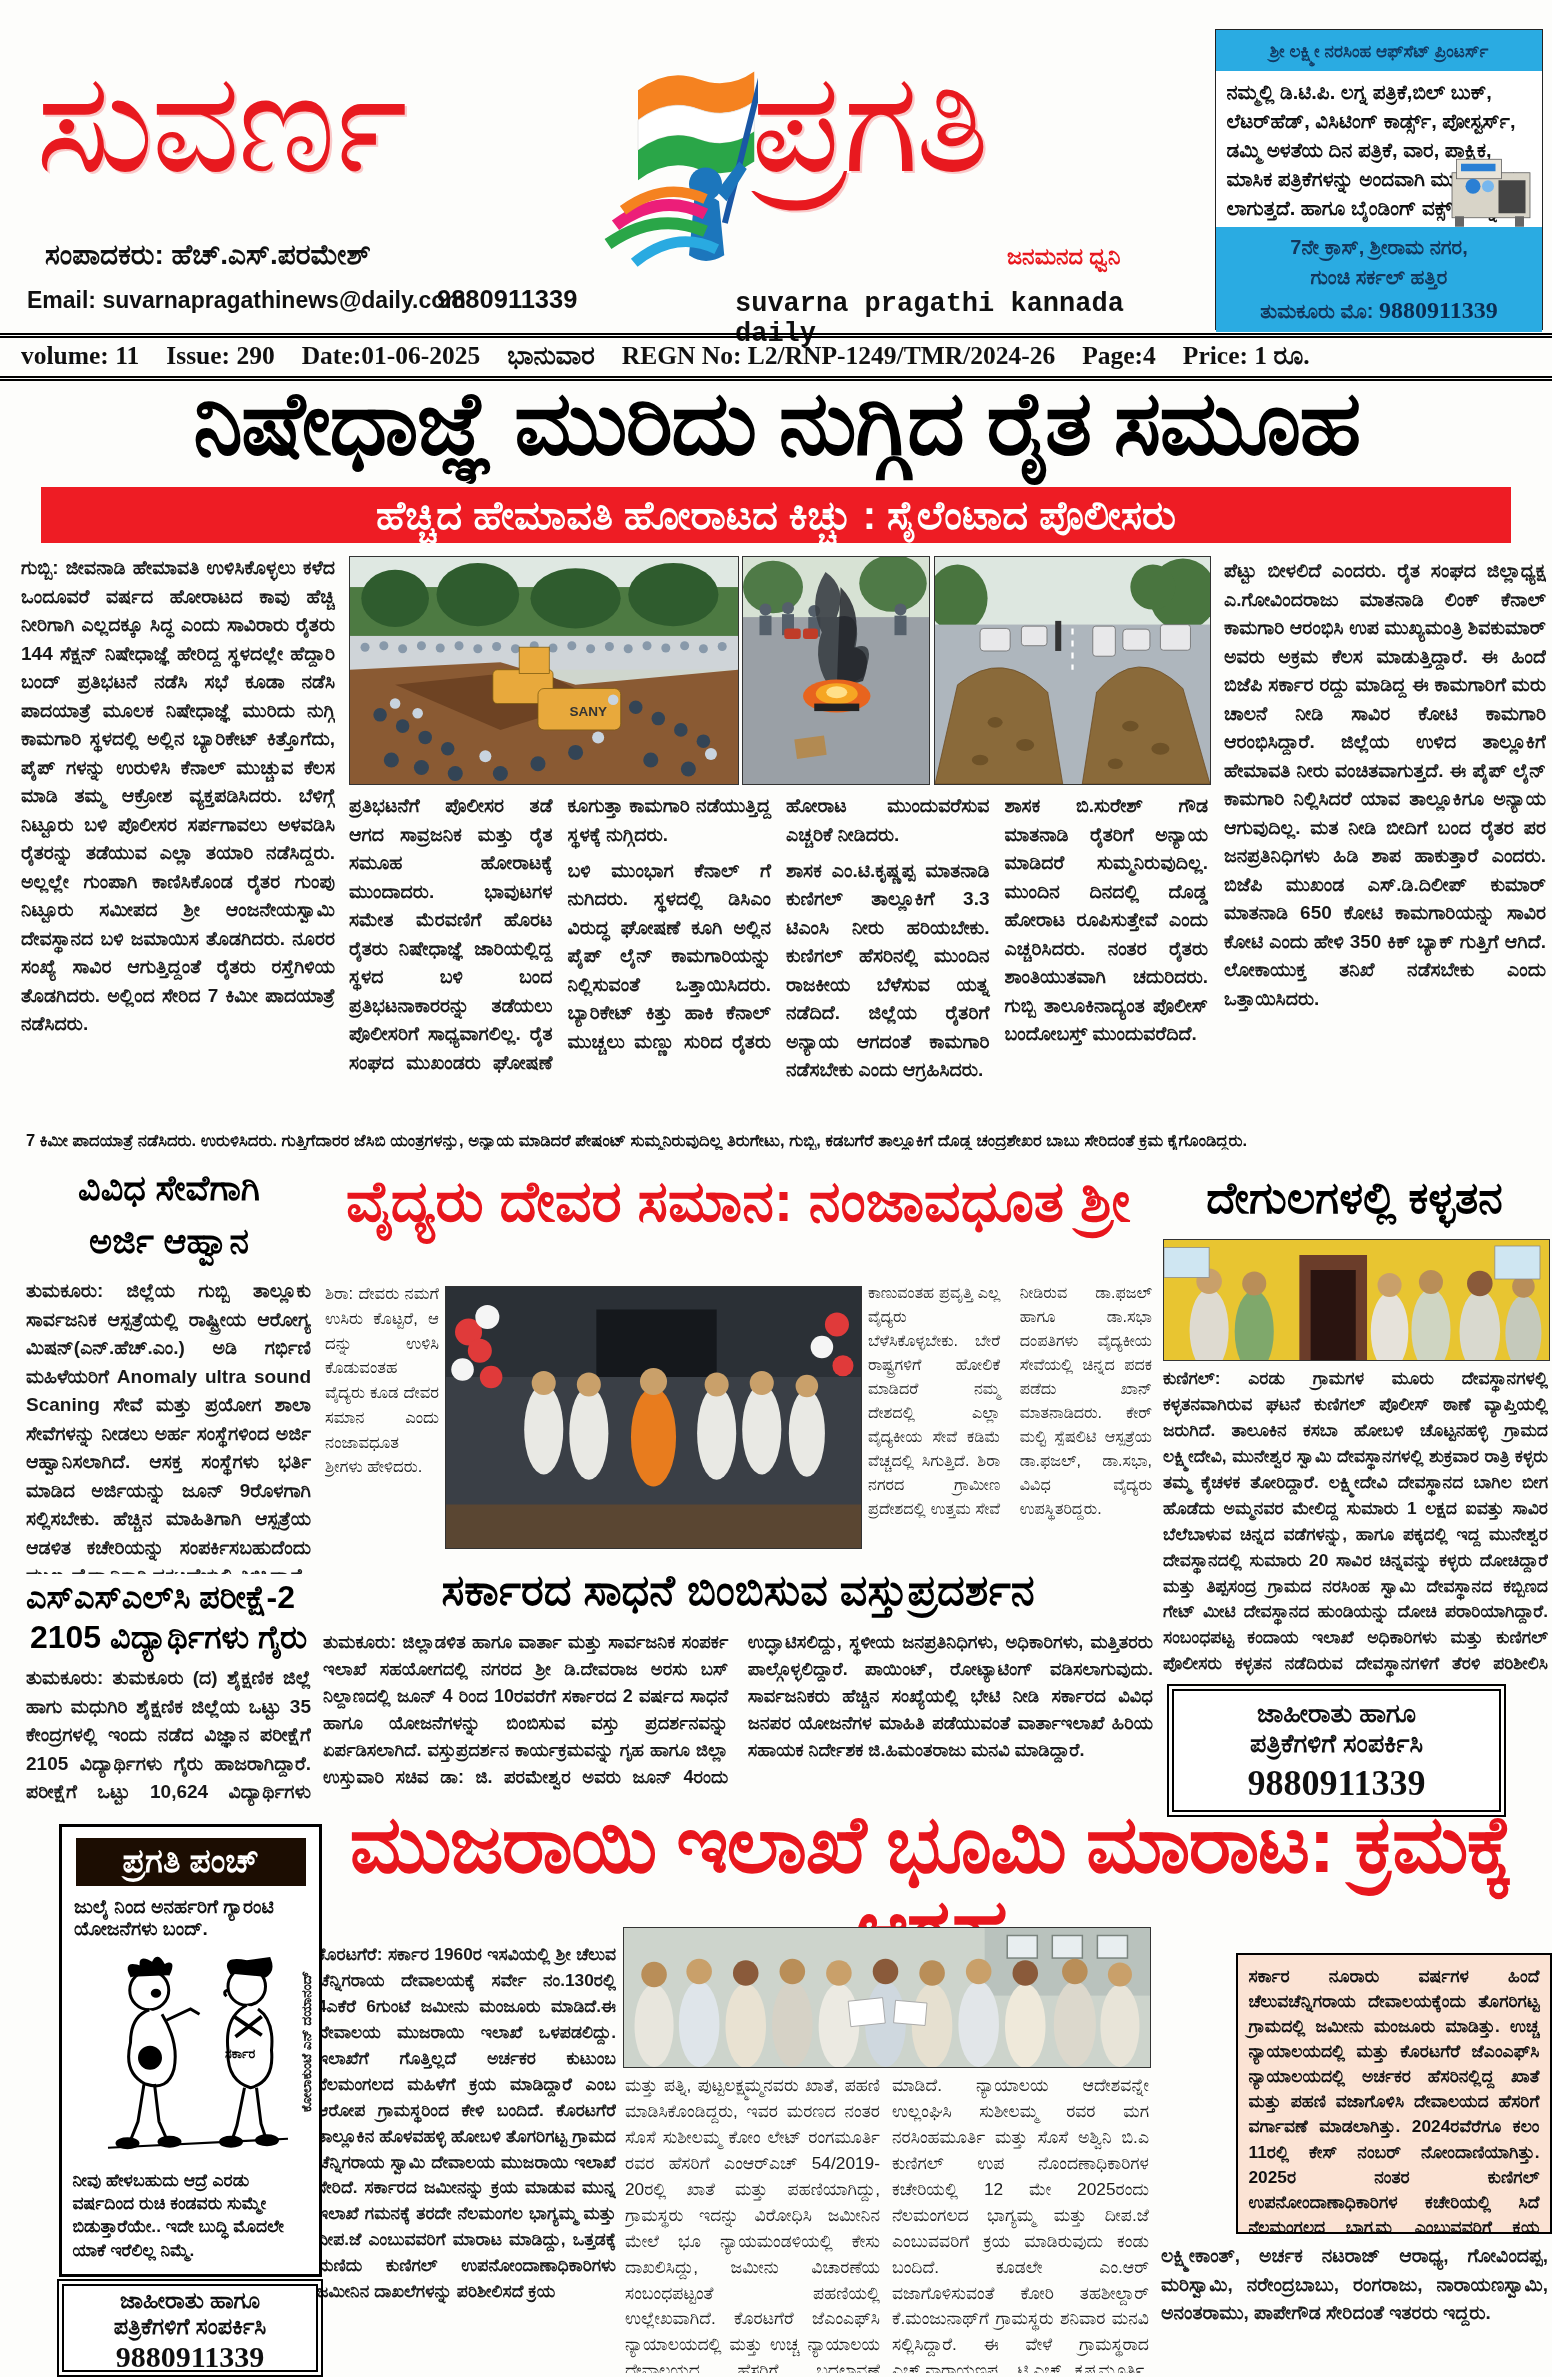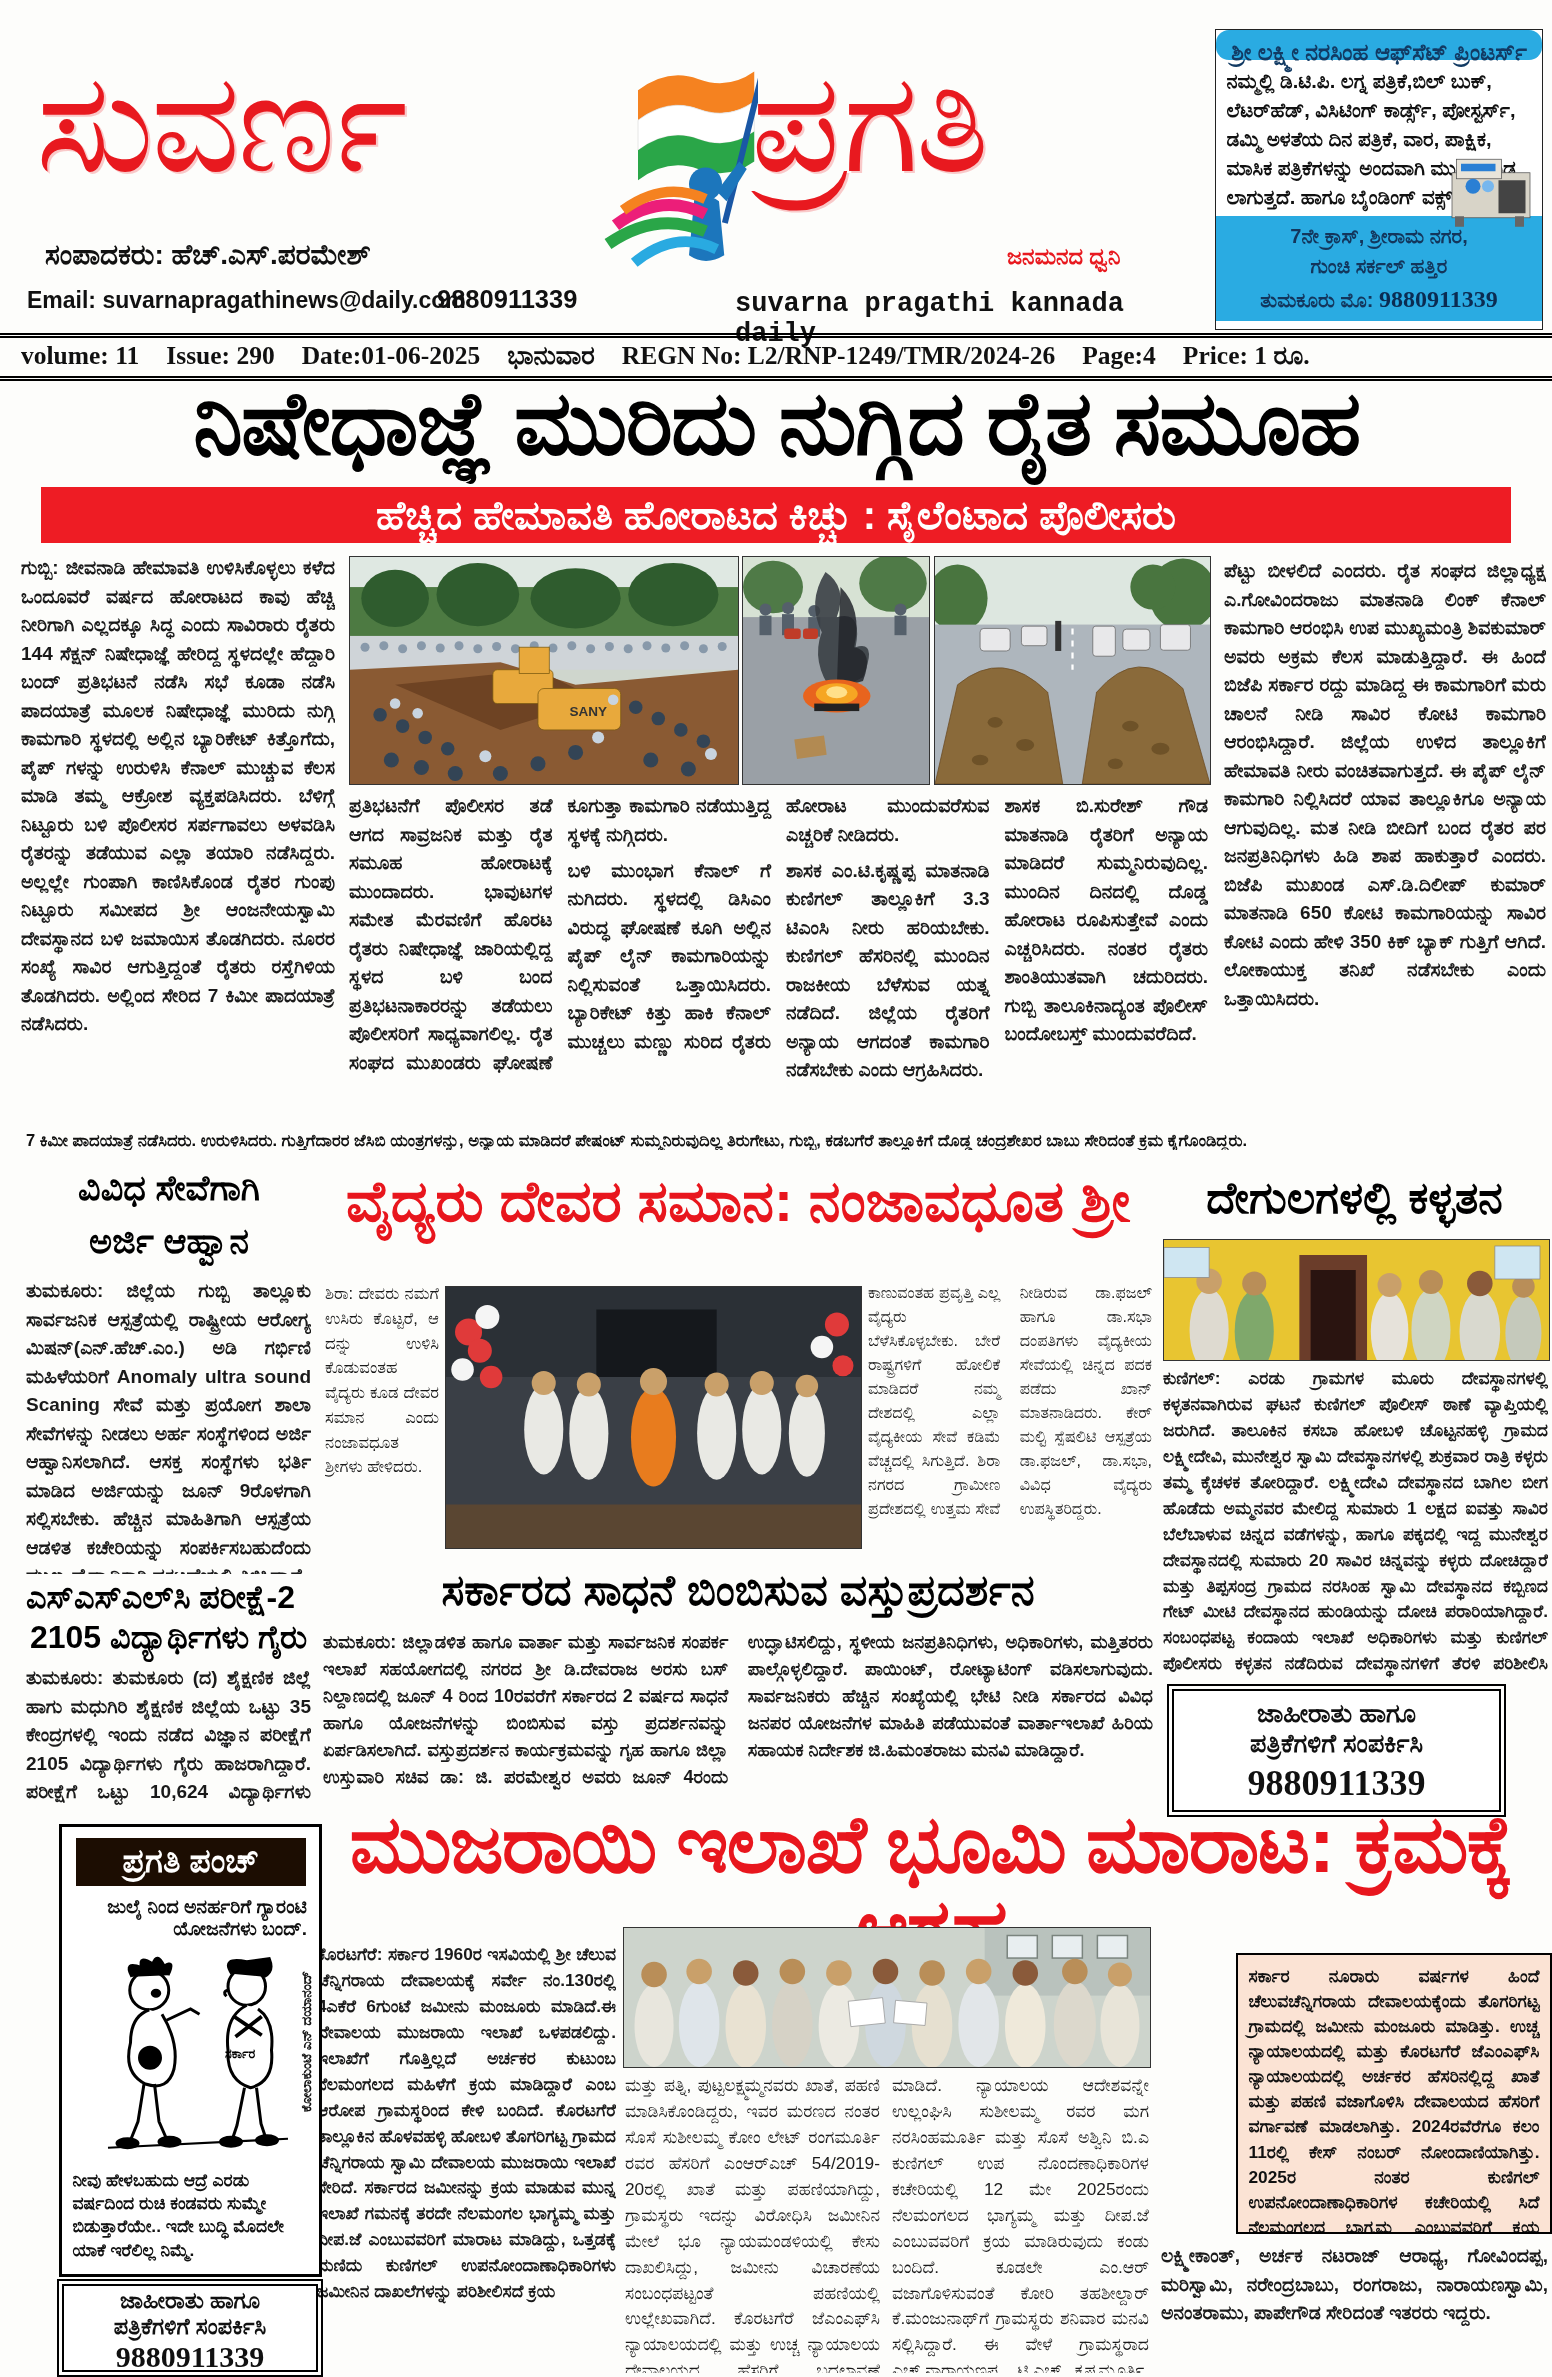--- a/index.html
+++ b/index.html
@@ -8,42 +8,42 @@
   
   .mast-title{font-weight:normal;color:#e8191f;text-shadow:2.3px 2.3px 0 #f9c9c9;letter-spacing:-3px;}
   .tagline{color:#e8191f;font-weight:bold;}
   .editor{font-weight:bold;font-size:28px;}
   .emailrow{font-weight:bold;font-size:23px;font-family:"Liberation Sans",sans-serif;}
   .phone-big{font-weight:bold;font-size:25.5px;}
   .engname{font-family:"Liberation Serif",serif;font-weight:bold;font-size:27px;}
   
   .adbox{border:1.5px solid #222;background:#fff;}
   .adbox .bar{background:#2aabe2;color:#13365c;font-weight:bold;text-align:center;}
-  .adbox .bar.top{font-size:23px;line-height:44px;height:30px;color:#123a63;border-radius:13px;}
+  .adbox .bar.top{font-size:17px;line-height:44px;height:41px;color:#123a63;}
   .adbox .body-t{font-weight:bold;font-size:20px;line-height:1.45;padding:7.5px 9px 3px 10.5px;}
   .adbox .bar.bot{font-size:20px;line-height:1.5;padding:4.5px 0;}
   .adbox .bar.bot .ph{font-family:"Liberation Serif",serif;font-size:24px;color:#0b2c52;}
   
   #infobar{border-top:5.3px double #000;border-bottom:5.3px double #000;display:flex;align-items:center;gap:27px;padding:3px 21px 4.5px 21px;font-family:"Liberation Serif",serif;font-weight:bold;font-size:25.5px;}
   
   .h-main{font-weight:bold;letter-spacing:-1.5px;font-size:89px;line-height:1.0;text-align:center;color:#000;}
   .redband{background:#ee1c24;color:#fff;font-weight:bold;font-size:40px;text-align:center;line-height:56px;}
   .h-red{color:#e8161d;font-weight:bold;}
   .h-blk{color:#000;font-weight:bold;}
   
   .coltxt{font-size:19px;line-height:1.5;text-align:justify;font-weight:bold;color:#1a1a1a;word-break:break-word;}
   .coltxt.light{font-weight:normal;}
   .cols4{column-count:4;column-gap:15px;}
   .cols2{column-count:2;column-gap:19.5px;}
   .photo{border:0.8px solid #333;overflow:hidden;background:#cfd6cd;}
   .strip{font-size:16.5px;font-weight:bold;white-space:nowrap;overflow:hidden;}
   
   #cartoon{border:3px solid #000;background:#fff;}
   #cartoon .cbar{background:#1c0d02;color:#fff;font-weight:bold;font-size:33px;text-align:center;margin:10.5px 13.5px 6px 13.5px;padding:4.5px 0;}
-  #cartoon .ccap{font-weight:bold;font-size:19px;padding:4.5px 12px;text-align:right;}
+  #cartoon .ccap{font-weight:bold;font-size:19px;padding:4.5px 12px;}
   #cartoon .cbot{font-weight:bold;font-size:17.3px;padding:3px 10.5px;line-height:1.35;}
   .vert{writing-mode:vertical-rl;transform:rotate(180deg);font-size:13.5px;font-weight:bold;}
   
   .contactbox{border:2.3px solid #000;outline:2.3px solid #000;outline-offset:3px;background:#fff;text-align:center;font-weight:bold;}
   .contactbox .l1{font-size:25.5px;margin-top:7.5px;}
   .contactbox .l2{font-size:25.5px;}
   .contactbox .l3{font-family:"Liberation Serif",serif;font-size:36px;margin-top:3px;}
   
   #pinkbox{background:#fbe3d4;border:2.3px solid #000;padding:9px 10.5px;font-size:17.3px;line-height:1.45;font-weight:bold;text-align:justify;}
 </style>

